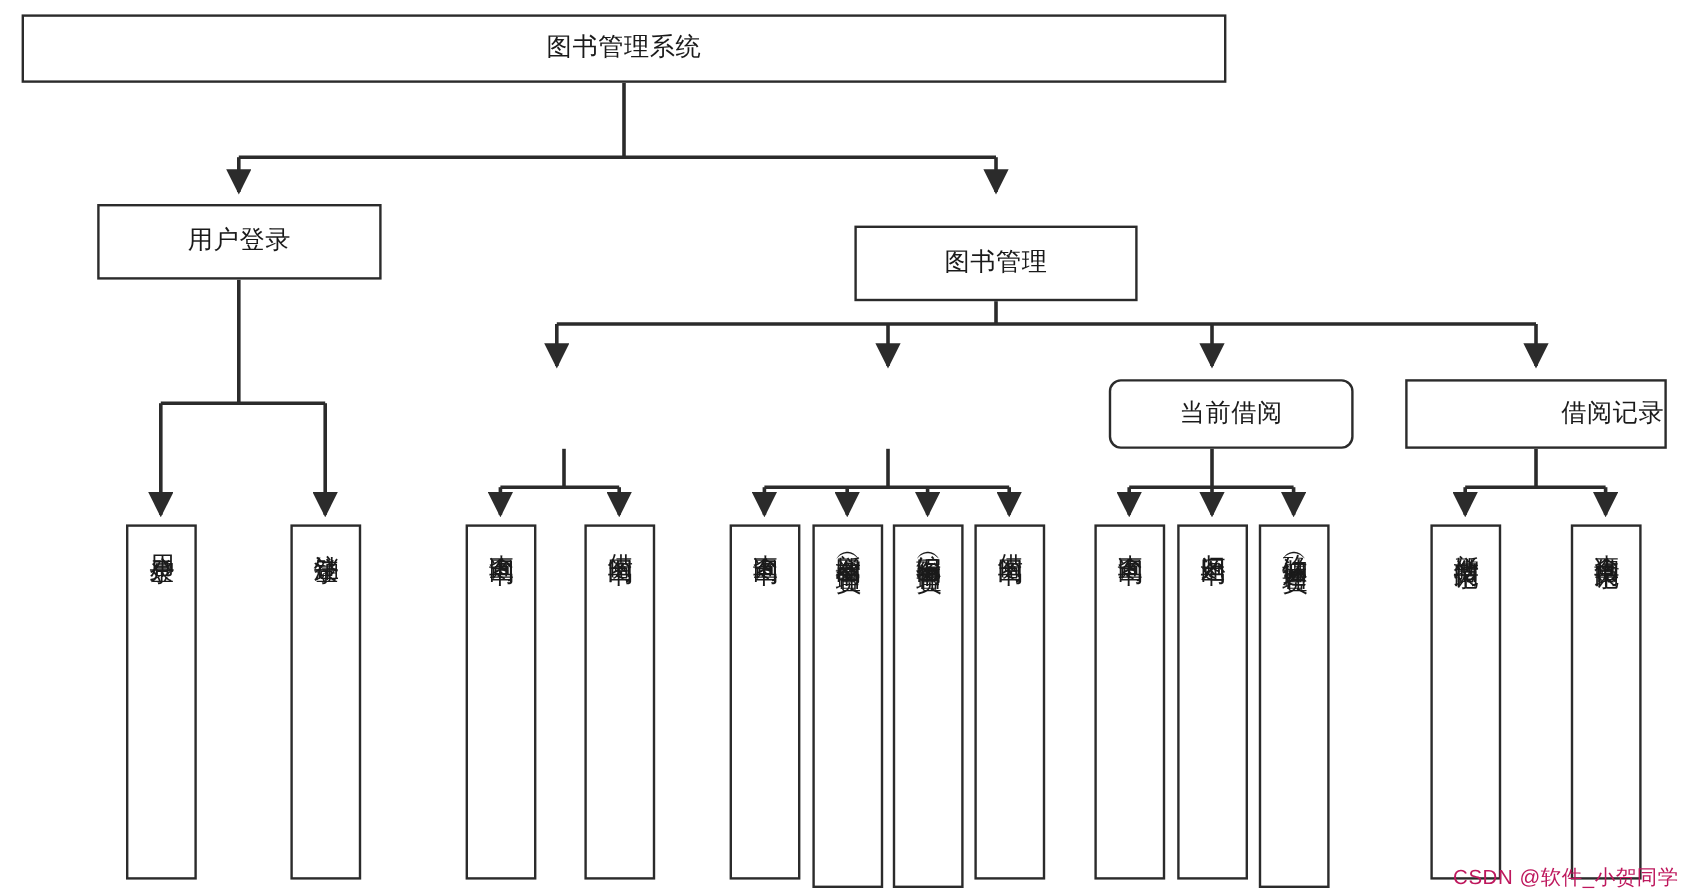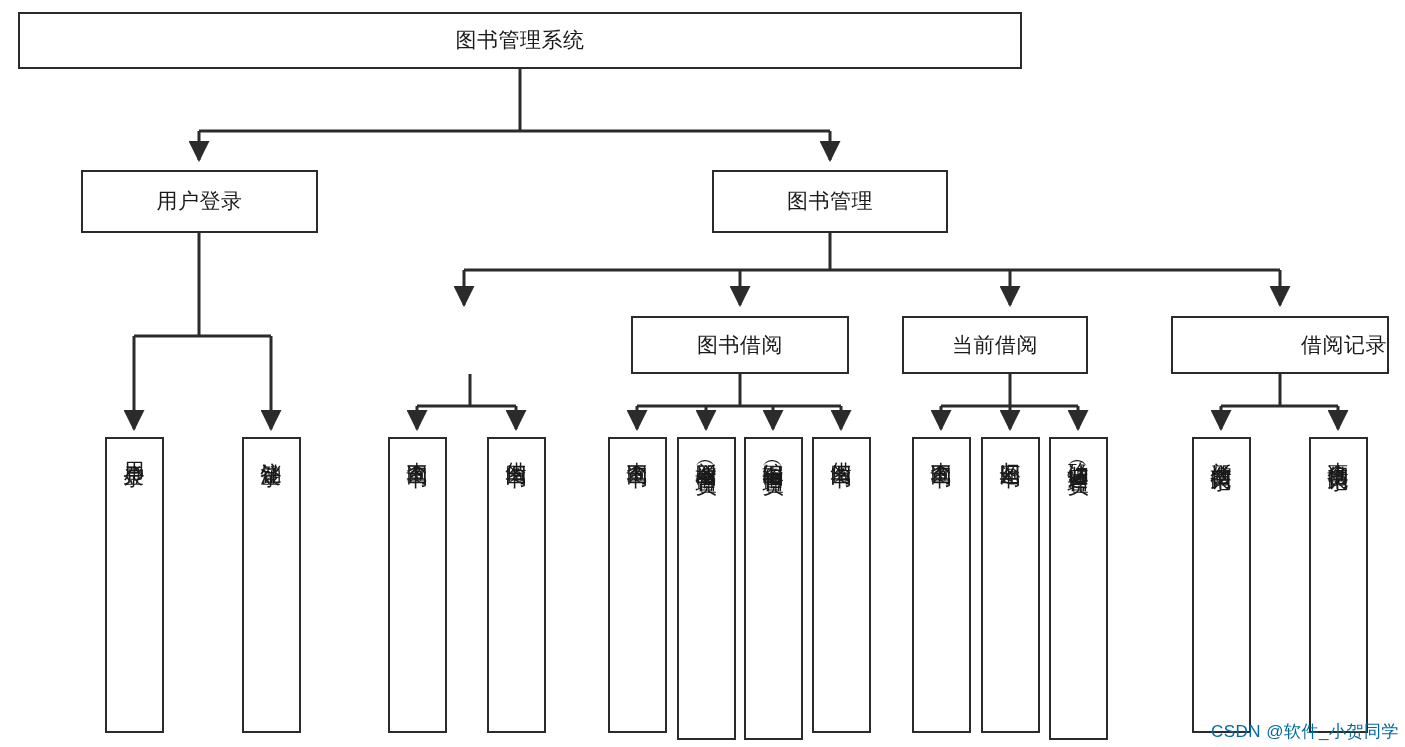--- a/index.html
+++ b/index.html
@@ -54,21 +54,21 @@
     font-size: 21px;
     letter-spacing: 2px;
     line-height: 1;
     white-space: nowrap;
   }
   .watermark {
     position: absolute;
     right: 6px;
     bottom: 4px;
     font-size: 17px;
-    color: #0369a1;
+    color: #be185d;
     letter-spacing: 0.5px;
     white-space: nowrap;
     pointer-events: none;
     margin-left: 38px;
   }
 </style>
 </head>
 <body>
 
 <div id="canvas">
@@ -124,28 +124,25 @@
     </g>
   </svg>
 
   <div class="node horiz" style="left:18px; top:12px; width:1004px; height:57px;">
     <span class="lbl">图书管理系统</span>
   </div>
 
   <div class="node horiz" style="left:81px; top:170px; width:237px; height:63px;">
     <span class="lbl">用户登录</span>
   </div>
-  <div class="node horiz" style="left:712px; top:170px; width:236px; height:63px;">
+  <div class="node horiz" style="left:712px; top:188px; width:236px; height:63px;">
     <span class="lbl">图书管理</span>
   </div>
 
-  <div class="node horiz" style="left:631px; top:316px; width:218px; height:58px;">
-    <span class="lbl">图书借阅</span>
-  </div>
-  <div class="node horiz" style="left:902px; top:316px; width:186px; height:58px;">
+  <div class="node horiz" style="left:924px; top:316px; width:204px; height:58px;border-radius:10px;">
     <span class="lbl">当前借阅</span>
   </div>
   <div class="node horiz" style="left:1171px; top:316px; width:218px; height:58px;justify-content:flex-end;">
     <span class="lbl">借阅记录</span>
   </div>
 
   <div class="node vert" style="left:105px; top:437px; width:59px; height:296px;">
     <span class="lbl">用户登录</span>
   </div>
   <div class="node vert" style="left:242px; top:437px; width:59px; height:296px;">

